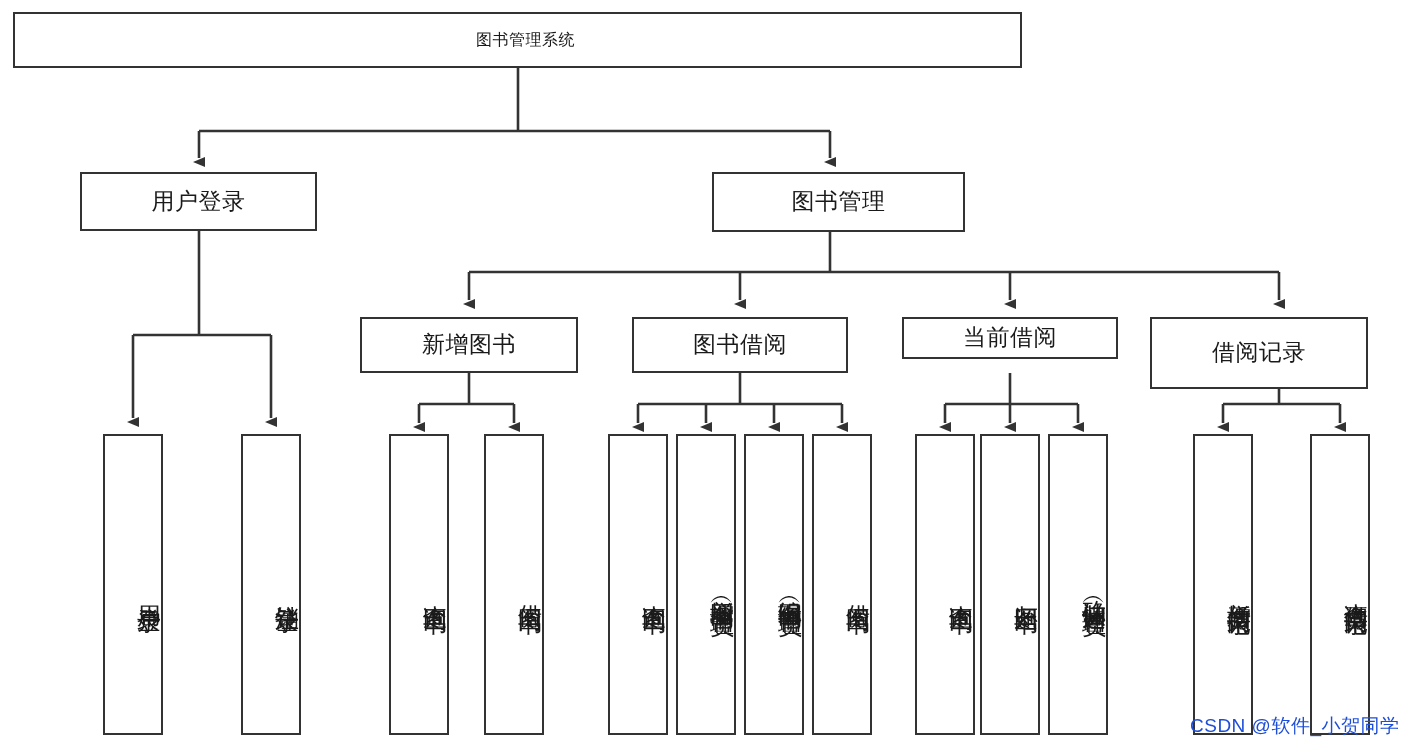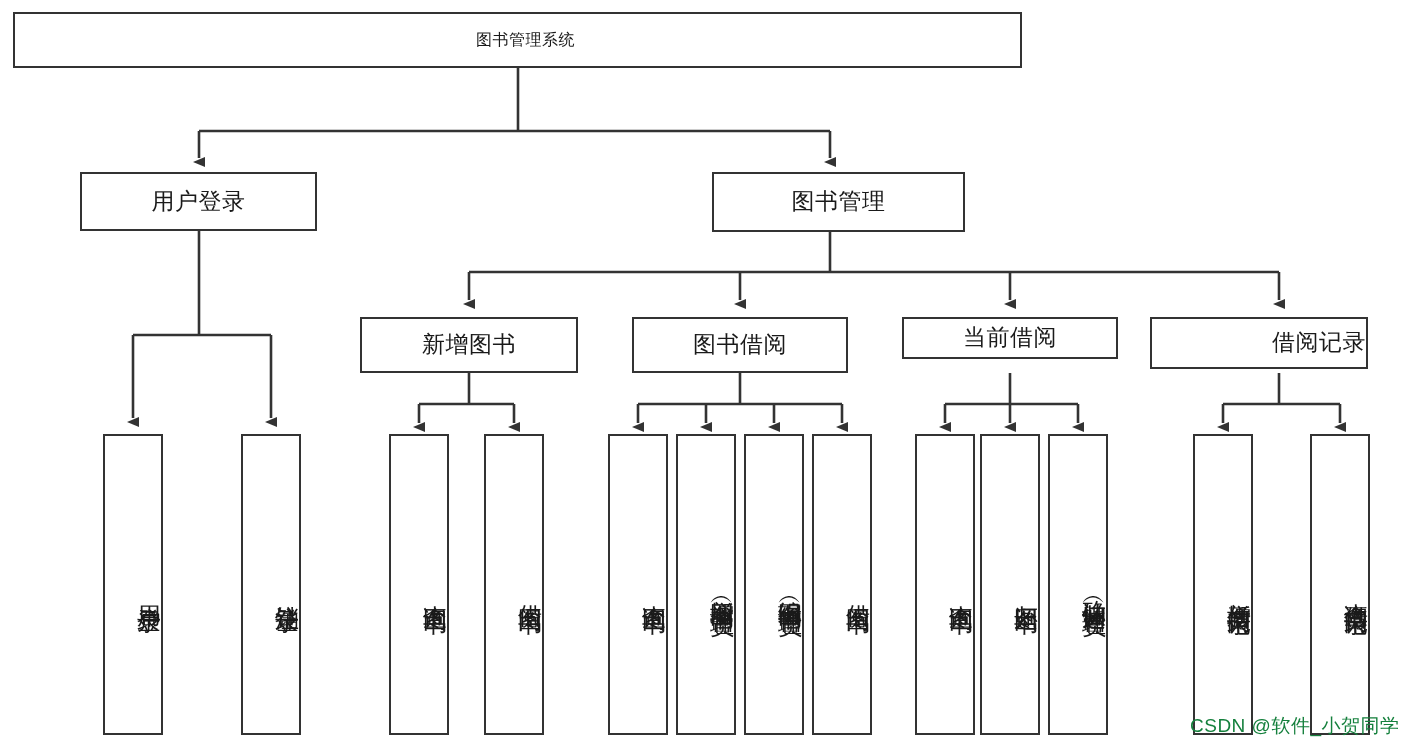--- a/index.html
+++ b/index.html
@@ -58,21 +58,21 @@
   }
   .node.vert .vtext {
     writing-mode: vertical-rl;
     text-orientation: upright;
     display: block;
     white-space: nowrap;
   }
   .watermark {
     position: absolute;
     font-size: 19px;
-    color: #15803d;
+    color: #1d4ed8;
     white-space: nowrap;
     letter-spacing: 0.5px;
   }
 </style>
 </head>
 <body>
 
 <div id="canvas">
 
   <svg class="wires" viewBox="0 0 1405 747">
@@ -143,21 +143,21 @@
   </div>
 
   <div class="node horiz" style="left:632px; top:317px; width:216px; height:56px;">
     <span>图书借阅</span>
   </div>
 
   <div class="node horiz" style="left:902px; top:317px; width:216px; height:42px;">
     <span>当前借阅</span>
   </div>
 
-  <div class="node horiz" style="left:1150px; top:317px; width:218px; height:52px;justify-content:flex-end;">
+  <div class="node horiz" style="left:1150px; top:317px; width:218px; height:72px;">
     <span>借阅记录</span>
   </div>
 
   <div class="node vert" style="left:103px; top:434px; width:60px; height:301px;">
     <span class="vtext">用户登录</span>
   </div>
 
   <div class="node vert" style="left:241px; top:434px; width:60px; height:301px;">
     <span class="vtext">注销登录</span>
   </div>

